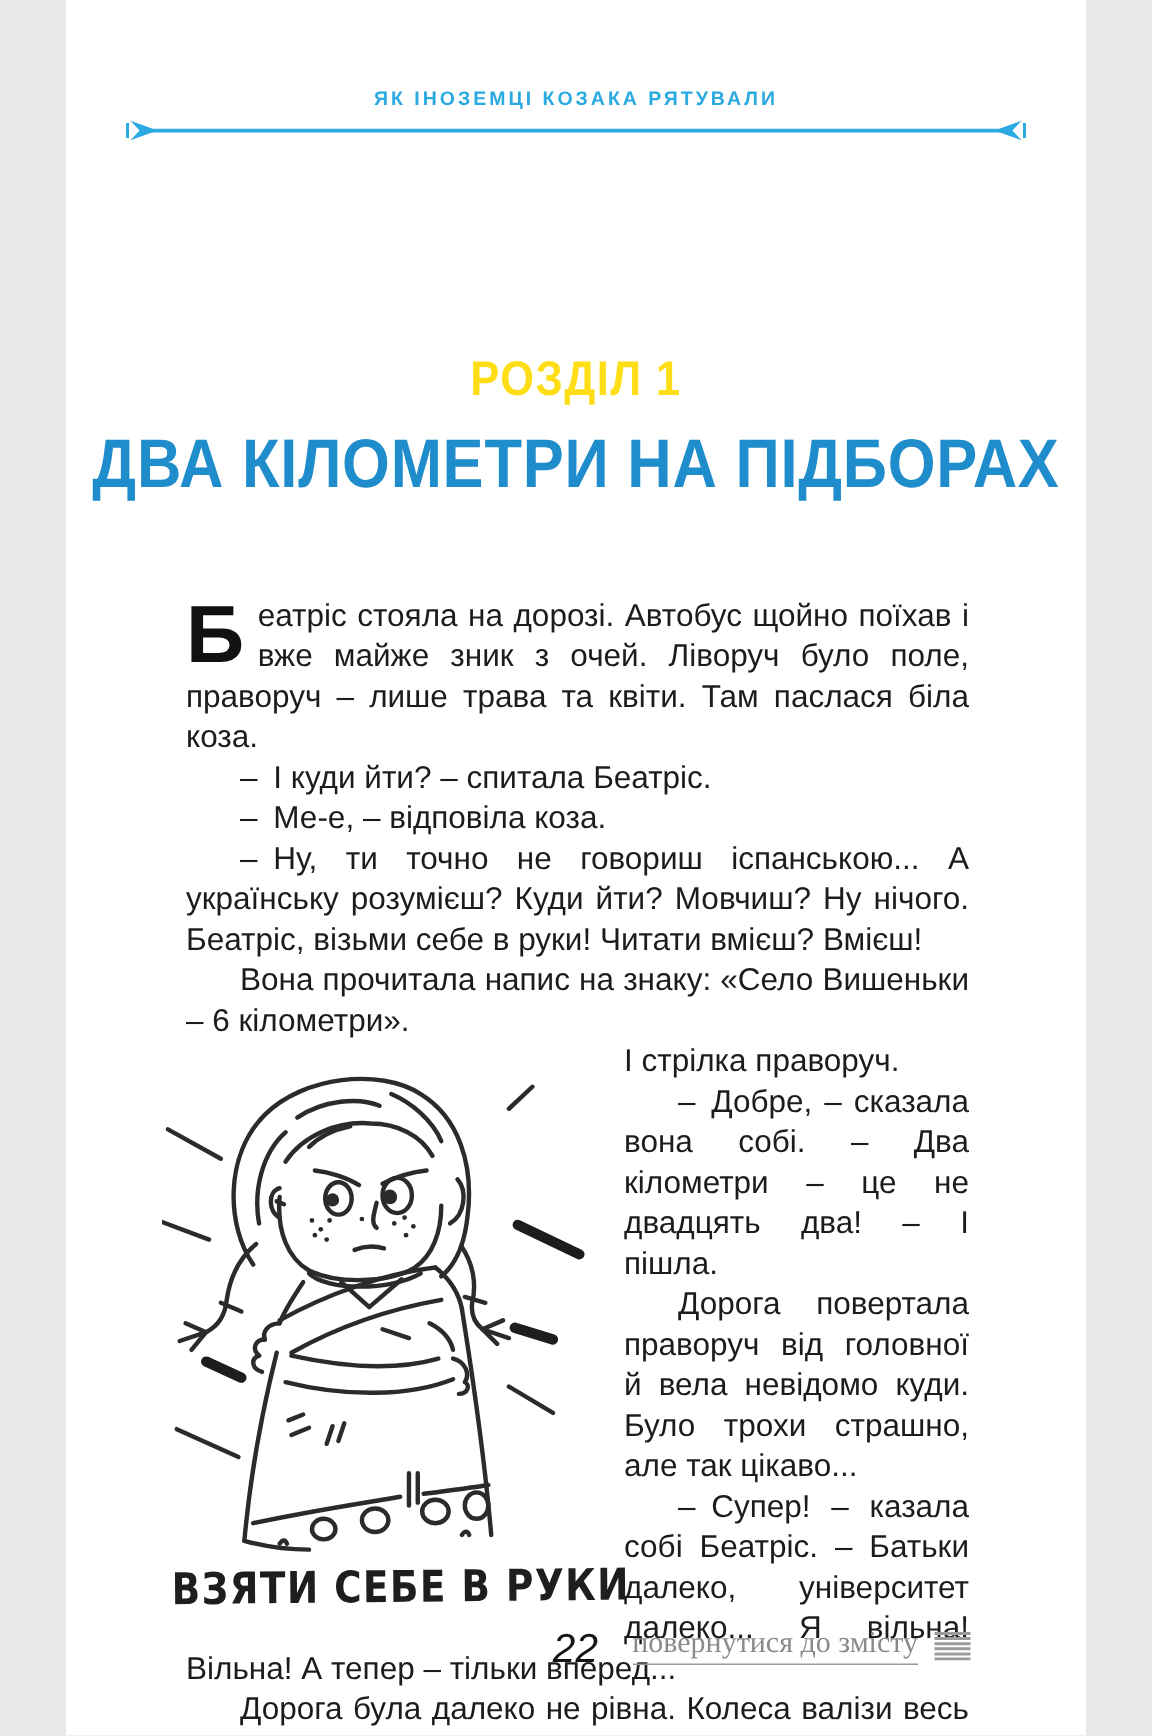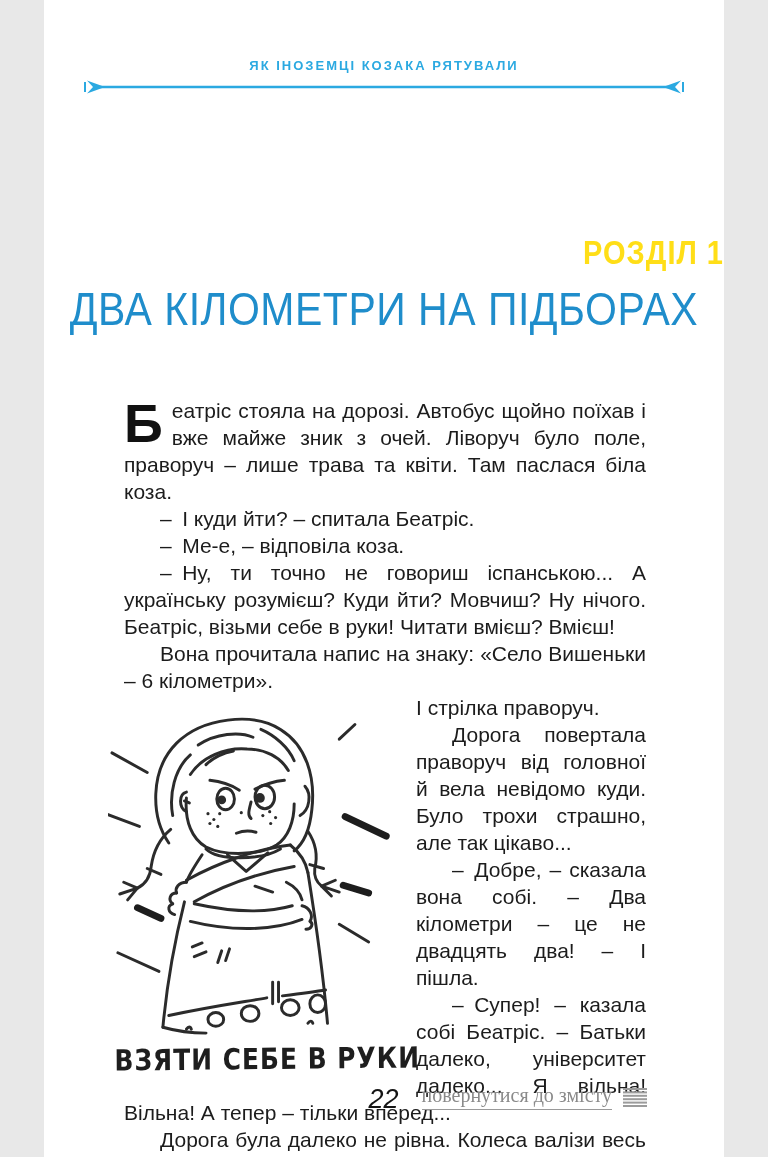--- a/index.html
+++ b/index.html
@@ -22,32 +22,32 @@
     font-weight:bold;
     letter-spacing:2px;
     color:#2ba9e1;
   }
   .rule-wrap { width:600px; margin:6px auto 0; }
   .rule-wrap svg { display:block; }
 
   
   .kicker {
     margin-top:142px;
-    text-align:right;
+    text-align:center;
     font-size:29px;
     font-weight:bold;
     letter-spacing:1px;
     color:#ffde17;
   }
   .kicker span, .title span { display:inline-block; transform:scaleY(1.12); }
   .title {
     margin-top:16px;
     text-align:center;
     font-size:41px;
-    font-weight:normal;
+    font-weight:bold;
     letter-spacing:0.5px;
     color:#1f8dcb;
   }
 
   
   .content {
     margin:64px 78px 0 80px;
     font-size:21px;
     line-height:27px;
     text-align:justify;
@@ -227,22 +227,22 @@
         <ellipse class="ink" cx="145" cy="320" rx="9" ry="8" stroke-width="4"></ellipse>
         <ellipse class="ink" cx="186" cy="314" rx="9" ry="8" stroke-width="4"></ellipse>
         <ellipse class="ink" cx="214" cy="310" rx="8" ry="9" stroke-width="4"></ellipse>
         <path class="ink" d="M80,336 C82,333 84,333 85,336"></path>
         <path class="ink" d="M204,330 C206,327 208,327 209,330"></path>
       </svg>
       <figcaption><span>ВЗЯТИ СЕБЕ В РУКИ</span></figcaption>
     </figure>
 
     <p>І стрілка праворуч.</p>
+    <p class="ind">– Добре, – сказала вона собі. – Два кілометри – це не двадцять два! – І пішла.</p>
     <p class="ind">Дорога повертала праворуч від головної й вела невідомо куди. Було трохи страшно, але так цікаво...</p>
-    <p class="ind">– Добре, – сказала вона собі. – Два кілометри – це не двадцять два! – І пішла.</p>
     <p class="ind">– Супер! – казала собі Беатріс. – Батьки далеко, університет далеко... Я вільна! Вільна! А тепер – тільки вперед...</p>
     <p class="ind">Дорога була далеко не рівна. Колеса валізи весь час потрапляли в ями на дорозі. Підбори теж. У валізі, до речі, був не тільки одяг.</p>
 
   </div>
 
   <div class="footer">
     <span class="pageno">22</span>
     <a class="backlink">
       <span class="lbl">повернутися до змісту</span>
       <svg width="26" height="20" viewBox="0 0 26 20">

